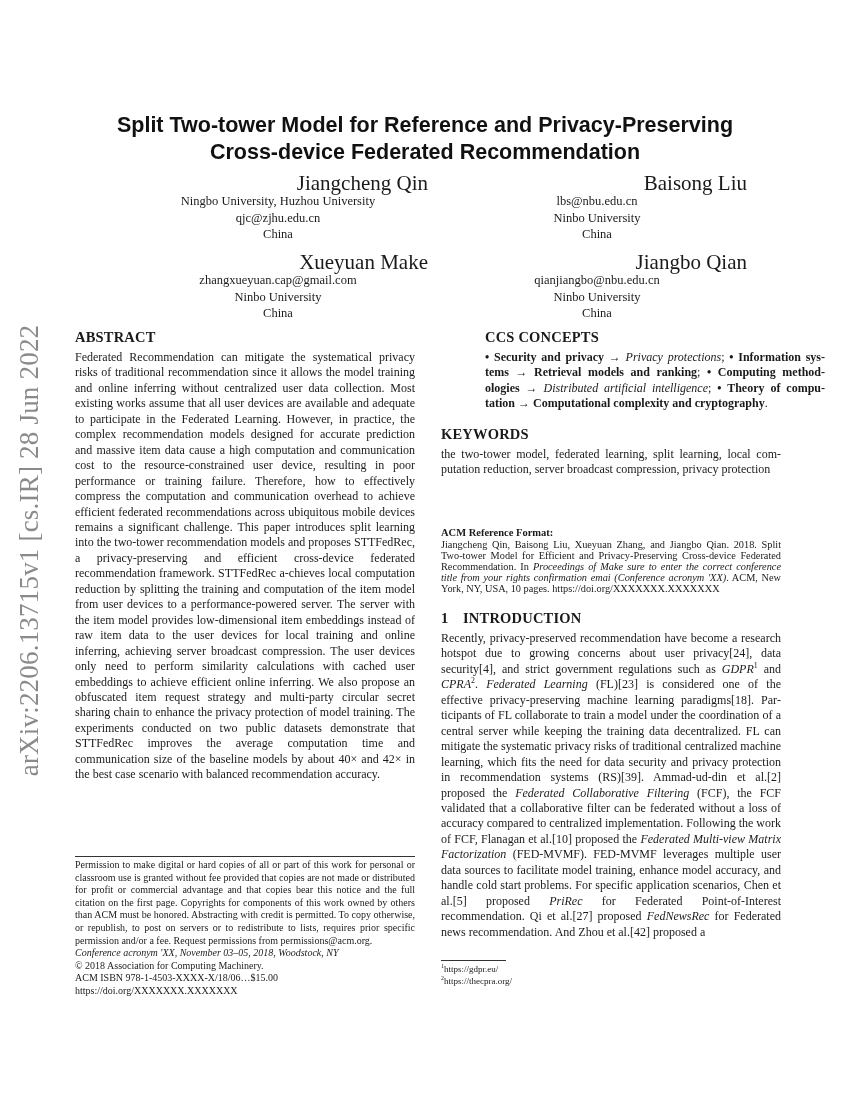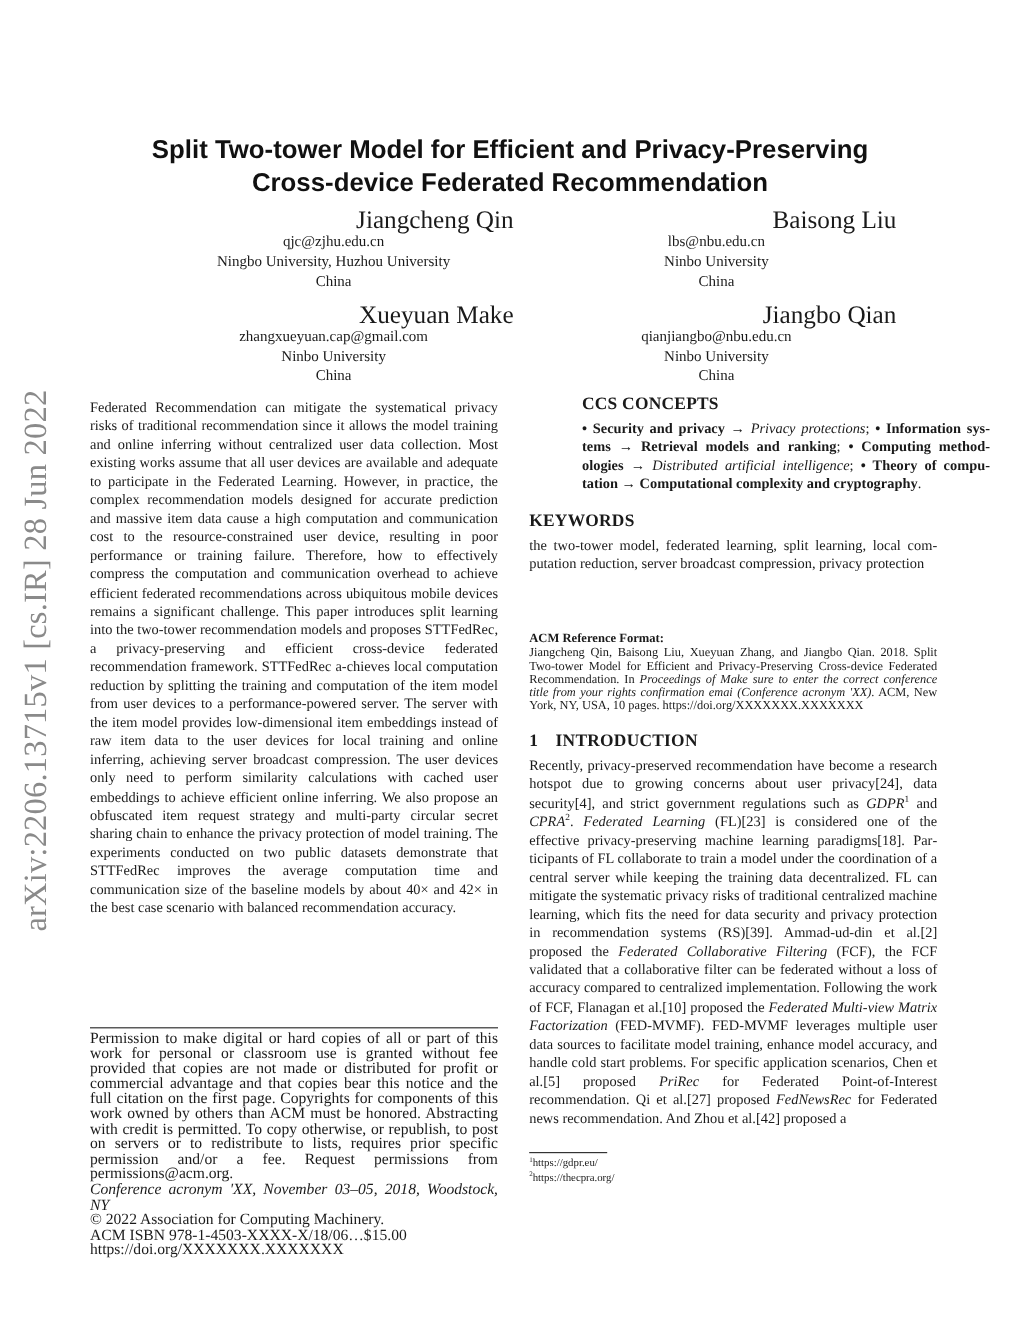--- a/index.html
+++ b/index.html
@@ -32,21 +32,21 @@
   .col { position: absolute; width: 340px; }
   .col-left { left: 75px; }
   .col-right { left: 441px; }
 
   .sec-head {
     font-weight: bold; font-size: 14.5px; line-height: 18px; letter-spacing: 0.2px;
   }
   .body-text {
     font-size: 12px; line-height: 15.45px; text-align: justify; hyphens: manual;
   }
-  .small-text { font-size: 13px; line-height: 12.6px; text-align: justify; }
+  .small-text { font-size: 10px; line-height: 12.6px; text-align: justify; }
 
   .abstract { top: 328px; }
   .abstract .body-text { margin-top: 4px; }
 
   .footnote-block { top: 856px; }
   .rule { border-top: 1px solid #333; width: 100%; margin-bottom: 2px; }
 
   .ccs { top: 328px; margin-left: 44px; }
   .ccs .body-text { margin-top: 4px; }
   .ccs b { font-weight: bold; }
@@ -69,28 +69,28 @@
   sup { font-size: 65%; line-height: 0; vertical-align: super; }
 </style>
 </head>
 <body>
 
 <div class="arxiv-stamp">
   <span>arXiv:2206.13715v1  [cs.IR]  28 Jun 2022</span>
 </div>
 
 <h1 class="title">
-  <span>Split Two-tower Model for Efficient and Privacy-Preserving</span><br>
+  <span>Split Two-tower Model for Reference and Privacy-Preserving</span><br>
   <span>Cross-device Federated Recommendation</span>
 </h1>
 
 <div class="author a1">
   <div class="name">Jiangcheng Qin</div>
+  <div class="line">Ningbo University, Huzhou University</div>
   <div class="line">qjc@zjhu.edu.cn</div>
-  <div class="line">Ningbo University, Huzhou University</div>
   <div class="line">China</div>
 </div>
 <div class="author a2">
   <div class="name">Baisong Liu</div>
   <div class="line">lbs@nbu.edu.cn</div>
   <div class="line">Ninbo University</div>
   <div class="line">China</div>
 </div>
 <div class="author a3">
   <div class="name">Xueyuan Make</div>
@@ -99,28 +99,29 @@
   <div class="line">China</div>
 </div>
 <div class="author a4">
   <div class="name">Jiangbo Qian</div>
   <div class="line">qianjiangbo@nbu.edu.cn</div>
   <div class="line">Ninbo University</div>
   <div class="line">China</div>
 </div>
 
 <section class="col col-left abstract">
+  <h2 class="sec-head">ABSTRACT</h2>
   <p class="body-text">Federated Recommendation can mitigate the systematical privacy risks of traditional recommendation since it allows the model train­ing and online inferring without centralized user data collection. Most existing works assume that all user devices are available and adequate to participate in the Federated Learning. However, in prac­tice, the complex recommendation models designed for accurate prediction and massive item data cause a high computation and com­munication cost to the resource-constrained user device, resulting in poor performance or training failure. Therefore, how to effec­tively compress the computation and communication overhead to achieve efficient federated recommendations across ubiquitous mo­bile devices remains a significant challenge. This paper introduces split learning into the two-tower recommendation models and pro­poses STTFedRec, a privacy-preserving and efficient cross-device federated recommendation framework. STTFedRec a-chieves local computation reduction by splitting the training and computation of the item model from user devices to a performance-powered server. The server with the item model provides low-dimensional item em­beddings instead of raw item data to the user devices for local train­ing and online inferring, achieving server broadcast compression. The user devices only need to perform similarity calculations with cached user embeddings to achieve efficient online inferring. We also propose an obfuscated item request strategy and multi-party circular secret sharing chain to enhance the privacy protection of model training. The experiments conducted on two public datasets demonstrate that STTFedRec improves the average computation time and communication size of the baseline models by about 40× and 42× in the best case scenario with balanced recommendation accuracy.</p>
 </section>
 
 <section class="col col-left footnote-block">
   <div class="rule"></div>
   <p class="small-text">Permission to make digital or hard copies of all or part of this work for personal or classroom use is granted without fee provided that copies are not made or distributed for profit or commercial advantage and that copies bear this notice and the full citation on the first page. Copyrights for components of this work owned by others than ACM must be honored. Abstracting with credit is permitted. To copy otherwise, or republish, to post on servers or to redistribute to lists, requires prior specific permission and/or a fee. Request permissions from permissions@acm.org.</p>
   <p class="small-text" style="font-style: italic;">Conference acronym 'XX, November 03–05, 2018, Woodstock, NY</p>
-  <p class="small-text">© 2022 Association for Computing Machinery.</p>
+  <p class="small-text">© 2018 Association for Computing Machinery.</p>
   <p class="small-text">ACM ISBN 978-1-4503-XXXX-X/18/06…$15.00</p>
   <p class="small-text">https://doi.org/XXXXXXX.XXXXXXX</p>
 </section>
 
 <section class="col col-right ccs">
   <h2 class="sec-head">CCS CONCEPTS</h2>
   <p class="body-text">
     <span><b>• </b><b>Security and privacy → </b><i>Privacy protections</i><span>; </span></span><span><b>• </b><b>Information sys­tems → Retrieval models and ranking</b><span>; </span></span><span><b>• </b><b>Computing method­ologies → </b><i>Distributed artificial intelligence</i><span>; </span></span><span><b>• </b><b>Theory of compu­tation → Computational complexity and cryptography</b><span>.</span></span>
   </p>
 </section>

